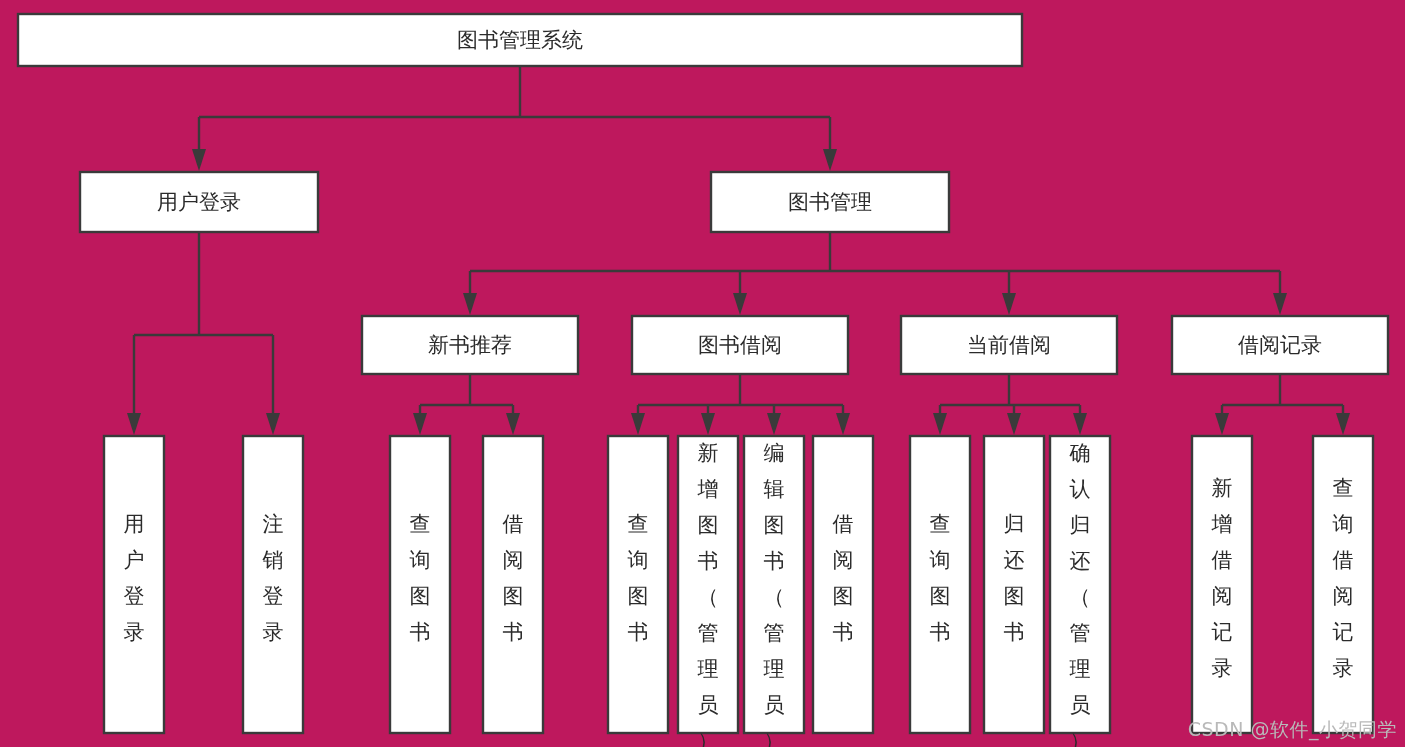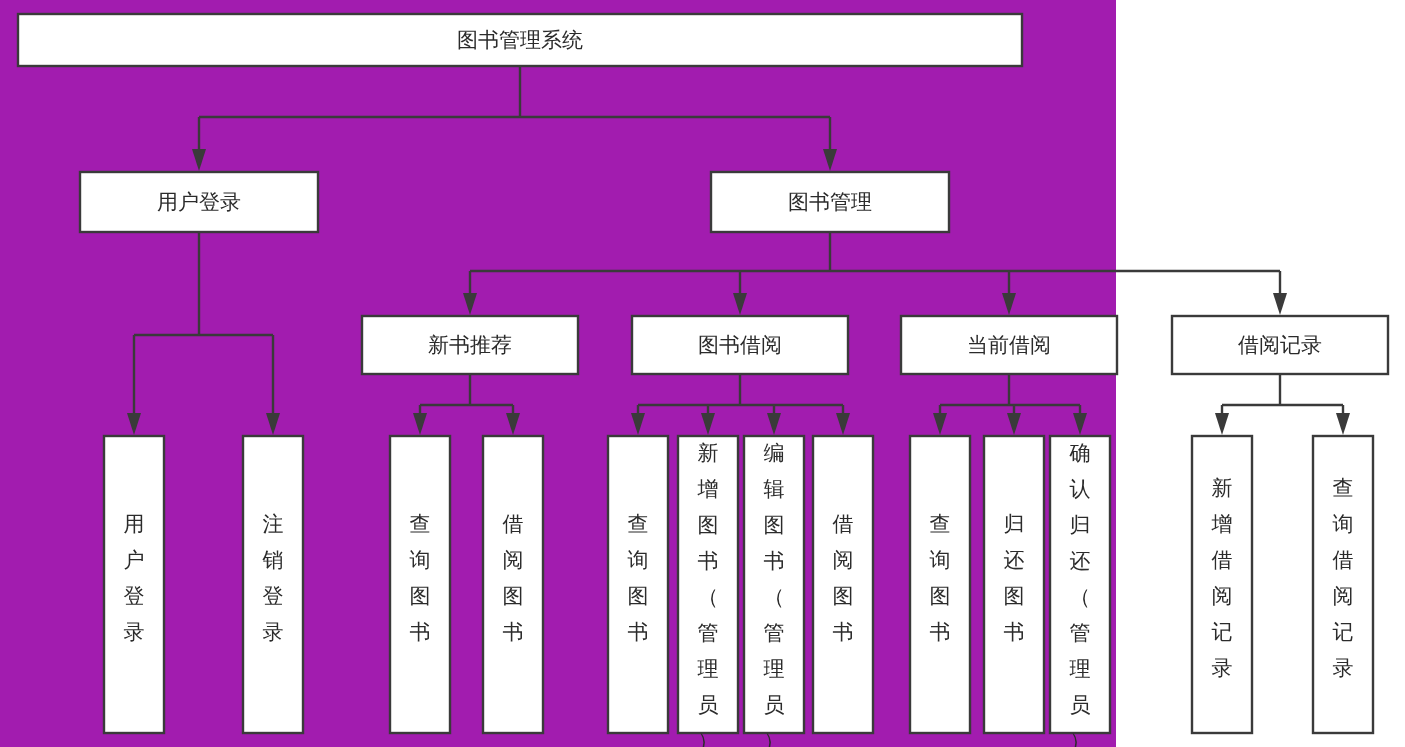--- a/index.html
+++ b/index.html
@@ -9,23 +9,23 @@
     background: #ffffff;
   }
   body {
     width: 1405px;
     height: 747px;
     font-family: "DejaVu Sans", "Liberation Sans", sans-serif;
     overflow: hidden;
   }
   #diagram-root {
     position: relative;
-    width: 1116px;
+    width: 1405px;
     height: 747px;
-    background: #a21caf;
+    background: #be185d;
   }
   svg#tree-svg {
     position: absolute;
     top: 0;
     left: 0;
     width: 1405px;
     height: 747px;
     display: block;
   }
   .node-box {
@@ -204,13 +204,14 @@
         <g>
           <rect x="1192" y="436" width="60" height="297" class="node-box"></rect>
           <text x="1222" y="494.5" class="node-label-v"><tspan x="1222" dy="0">新</tspan><tspan x="1222" dy="36">增</tspan><tspan x="1222" dy="36">借</tspan><tspan x="1222" dy="36">阅</tspan><tspan x="1222" dy="36">记</tspan><tspan x="1222" dy="36">录</tspan></text>
         </g>
         <g>
           <rect x="1313" y="436" width="60" height="297" class="node-box"></rect>
           <text x="1343" y="494.5" class="node-label-v"><tspan x="1343" dy="0">查</tspan><tspan x="1343" dy="36">询</tspan><tspan x="1343" dy="36">借</tspan><tspan x="1343" dy="36">阅</tspan><tspan x="1343" dy="36">记</tspan><tspan x="1343" dy="36">录</tspan></text>
         </g>
       </g>
   </svg>
+  <div class="watermark-text">CSDN @软件_小贺同学</div>
 </div>
 
 </body></html>

